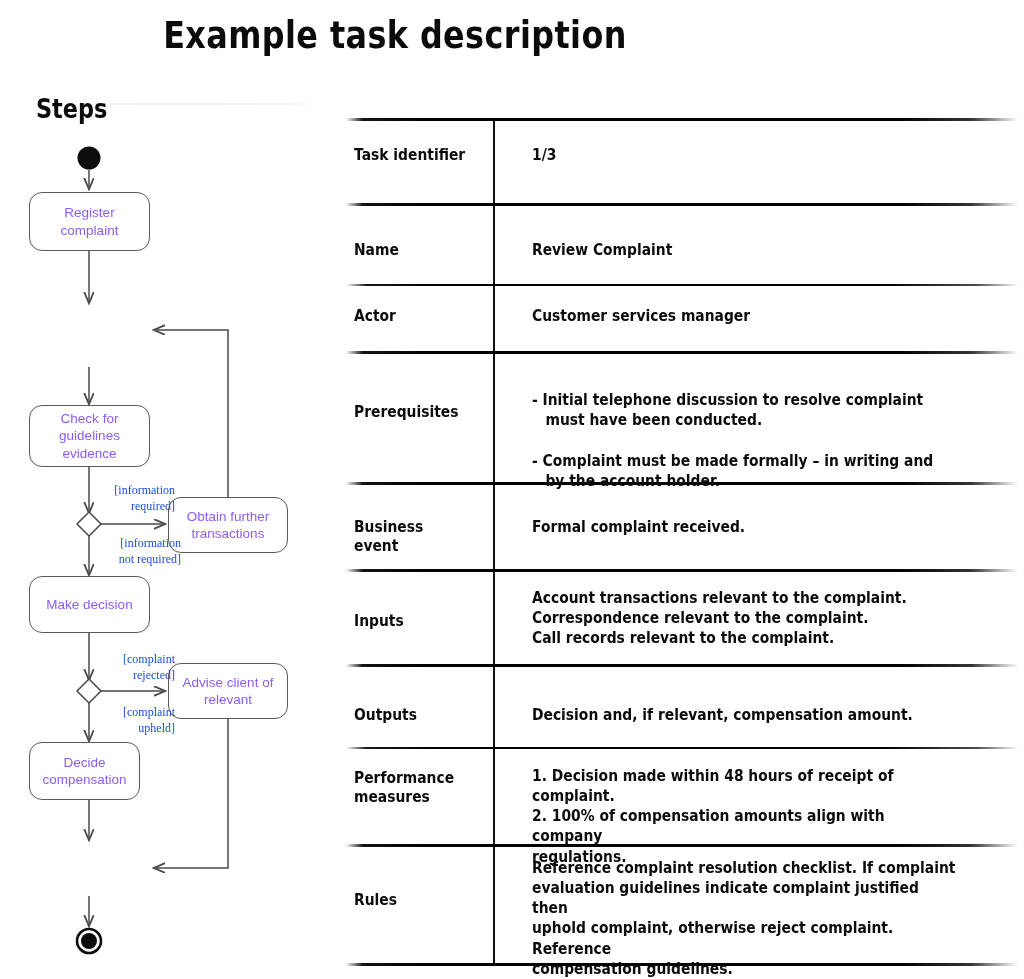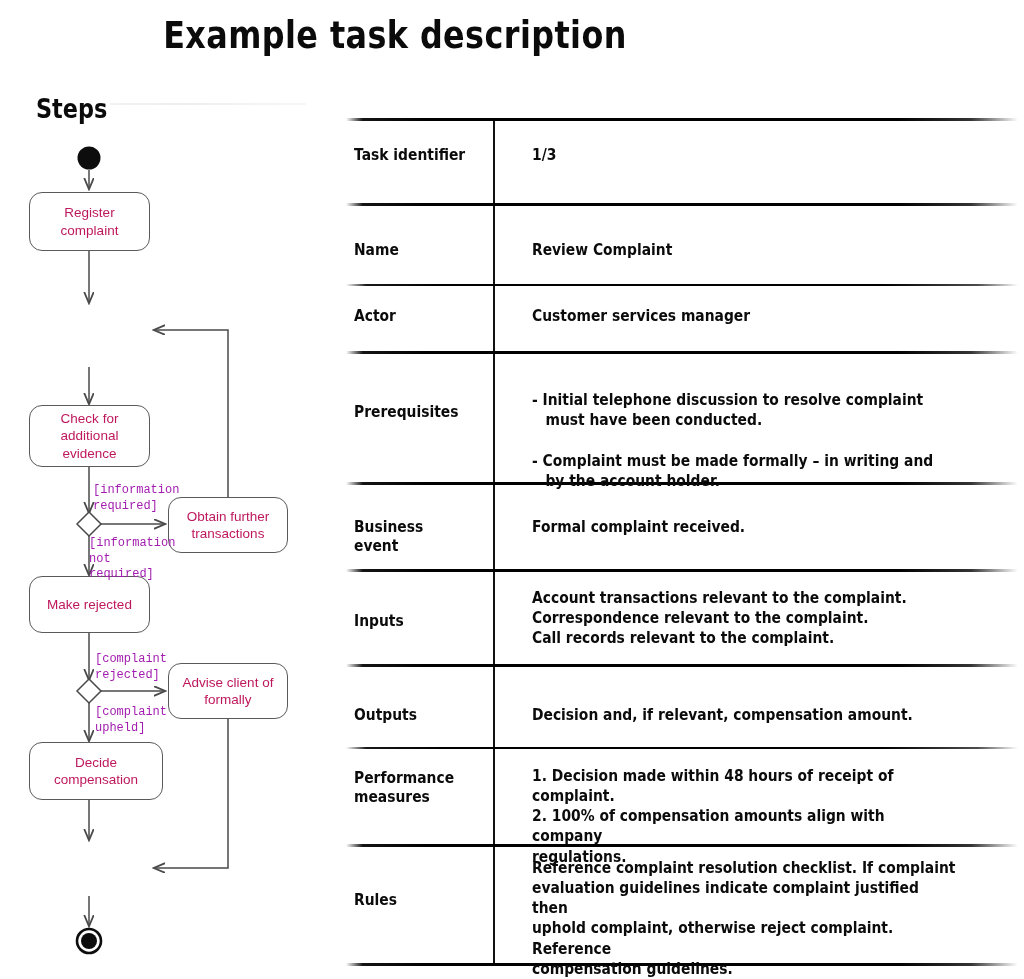--- a/index.html
+++ b/index.html
@@ -50,31 +50,31 @@
     position:absolute;
     box-sizing:border-box;
     border:1.6px solid #5a5a5a;
     border-radius:13px;
     background:#fff;
     display:flex;align-items:center;justify-content:center;
     text-align:center;
     font-family:"Liberation Sans", sans-serif;
     font-size:13.5px;
     line-height:1.28;
-    color:#be185d;
+    color:#8b5cf6;
     padding:2px 6px;
   }
 
   .guard{
     position:absolute;
-    font-family:Liberation Mono, monospace;
+    font-family:Liberation Serif, serif;
     font-size:12px;
     line-height:1.3;
-    color:#a21caf;
-    text-align:left;
+    color:#1d4ed8;
+    text-align:right;
     white-space:pre-line;
   }
 
   
   #task-table{position:absolute;left:340px;top:0;width:684px;height:979px;}
   .trow{position:absolute;left:0;width:684px;}
   .rowline{
     position:absolute;left:6px;height:3px;width:672px;
     background:linear-gradient(to right,
       rgba(0,0,0,0) 0%,
@@ -177,32 +177,32 @@
 
       <circle cx="89" cy="941" r="12" fill="#ffffff" stroke="#0d0d0d" stroke-width="2.6"></circle>
       <circle cx="89" cy="941" r="8" fill="#0d0d0d"></circle>
     </svg>
 
     <div class="fc-node" style="left:29px;top:192px;width:121px;height:59px;">Register
 complaint</div>
 
 
     <div class="fc-node" style="left:29px;top:405px;width:121px;height:62px;">Check for
-additional
+guidelines
 evidence</div>
 
     <div class="fc-node" style="left:168px;top:497px;width:120px;height:56px;">Obtain further
 transactions</div>
 
-    <div class="fc-node" style="left:29px;top:576px;width:121px;height:57px;">Make rejected</div>
+    <div class="fc-node" style="left:29px;top:576px;width:121px;height:57px;">Make decision</div>
 
     <div class="fc-node" style="left:168px;top:663px;width:120px;height:56px;">Advise client of
-formally</div>
-
-    <div class="fc-node" style="left:29px;top:742px;width:134px;height:58px;">Decide
+relevant</div>
+
+    <div class="fc-node" style="left:29px;top:742px;width:111px;height:58px;">Decide
 compensation</div>
 
 
     <div class="guard" style="left:93px;top:483px;width:82px;">[information
 required]</div>
 
     <div class="guard" style="left:89px;top:536px;width:92px;">[information
 not required]</div>
 
     <div class="guard" style="left:95px;top:652px;width:80px;">[complaint

